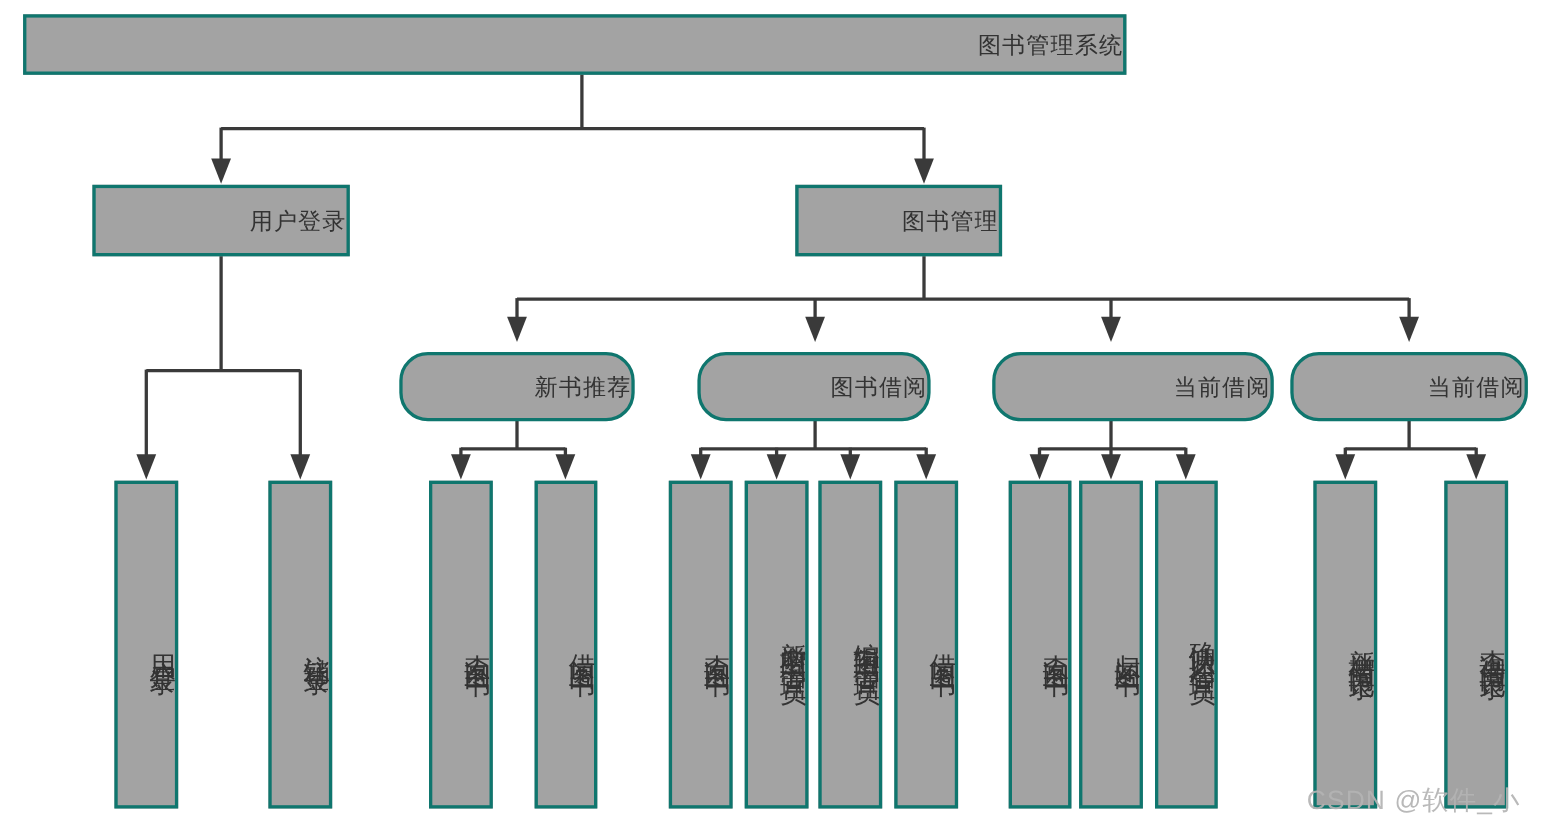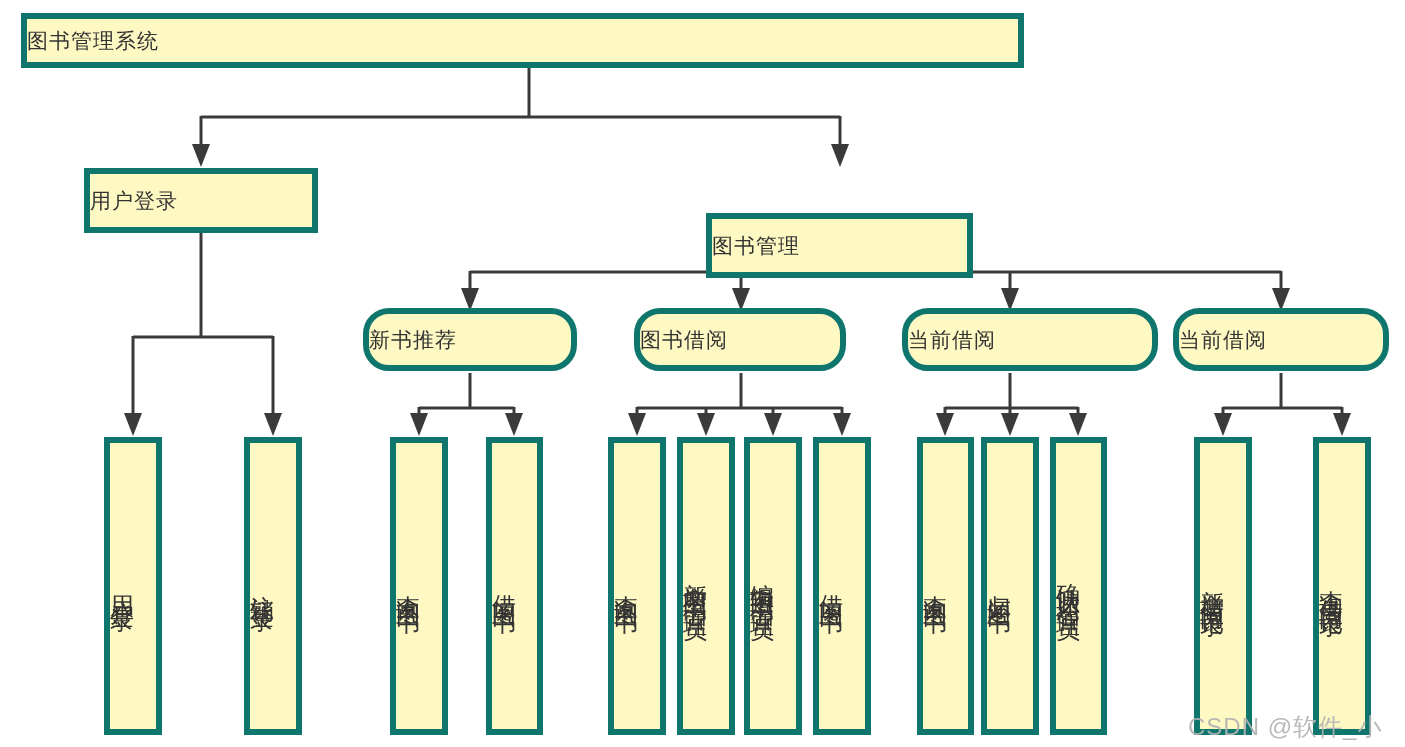--- a/index.html
+++ b/index.html
@@ -6,31 +6,31 @@
   #canvas{
     position:relative;
     width:1405px;height:747px;
     background:#ffffff;
     font-family:"Liberation Sans",sans-serif;
     overflow:hidden;
   }
   #connector-svg{position:absolute;left:0;top:0;z-index:1;}
   .box{
     position:absolute;
-    background:#fef9c3;
-    border:6px solid #0f766e;
+    background:#a3a3a3;
+    border:3px solid #0f766e;
     box-sizing:border-box;
-    display:flex;align-items:center;justify-content:flex-start;
+    display:flex;align-items:center;justify-content:flex-end;
     color:#333333;
     z-index:2;
   }
   .hbox{font-size:21px;letter-spacing:1px;}
   .root{top:13px;left:21px;width:1003px;height:55px;}
   .lvl2{top:168px;height:65px;}
-  .lvl3{top:308px;height:63px;border-radius:26px;}
+  .lvl3{top:320px;height:63px;border-radius:26px;}
   .leaf{top:437px;height:298px;}
   .vtext{
     writing-mode:vertical-rl;
     font-size:24px;
     letter-spacing:5px;
     line-height:1;
     white-space:nowrap;
   }
   .watermark{
     position:absolute;
@@ -111,21 +111,21 @@
     </g>
   </svg>
 
   <div class="box hbox root">
     <span>图书管理系统</span>
   </div>
 
   <div class="box hbox lvl2" style="left:84px;width:234px;">
     <span>用户登录</span>
   </div>
-  <div class="box hbox lvl2" style="left:706px;width:267px;margin-top:45px;">
+  <div class="box hbox lvl2" style="left:723px;width:188px;">
     <span>图书管理</span>
   </div>
 
   <div class="box hbox lvl3" style="left:363px;width:214px;">
     <span>新书推荐</span>
   </div>
   <div class="box hbox lvl3" style="left:634px;width:212px;">
     <span>图书借阅</span>
   </div>
   <div class="box hbox lvl3" style="left:902px;width:256px;">

